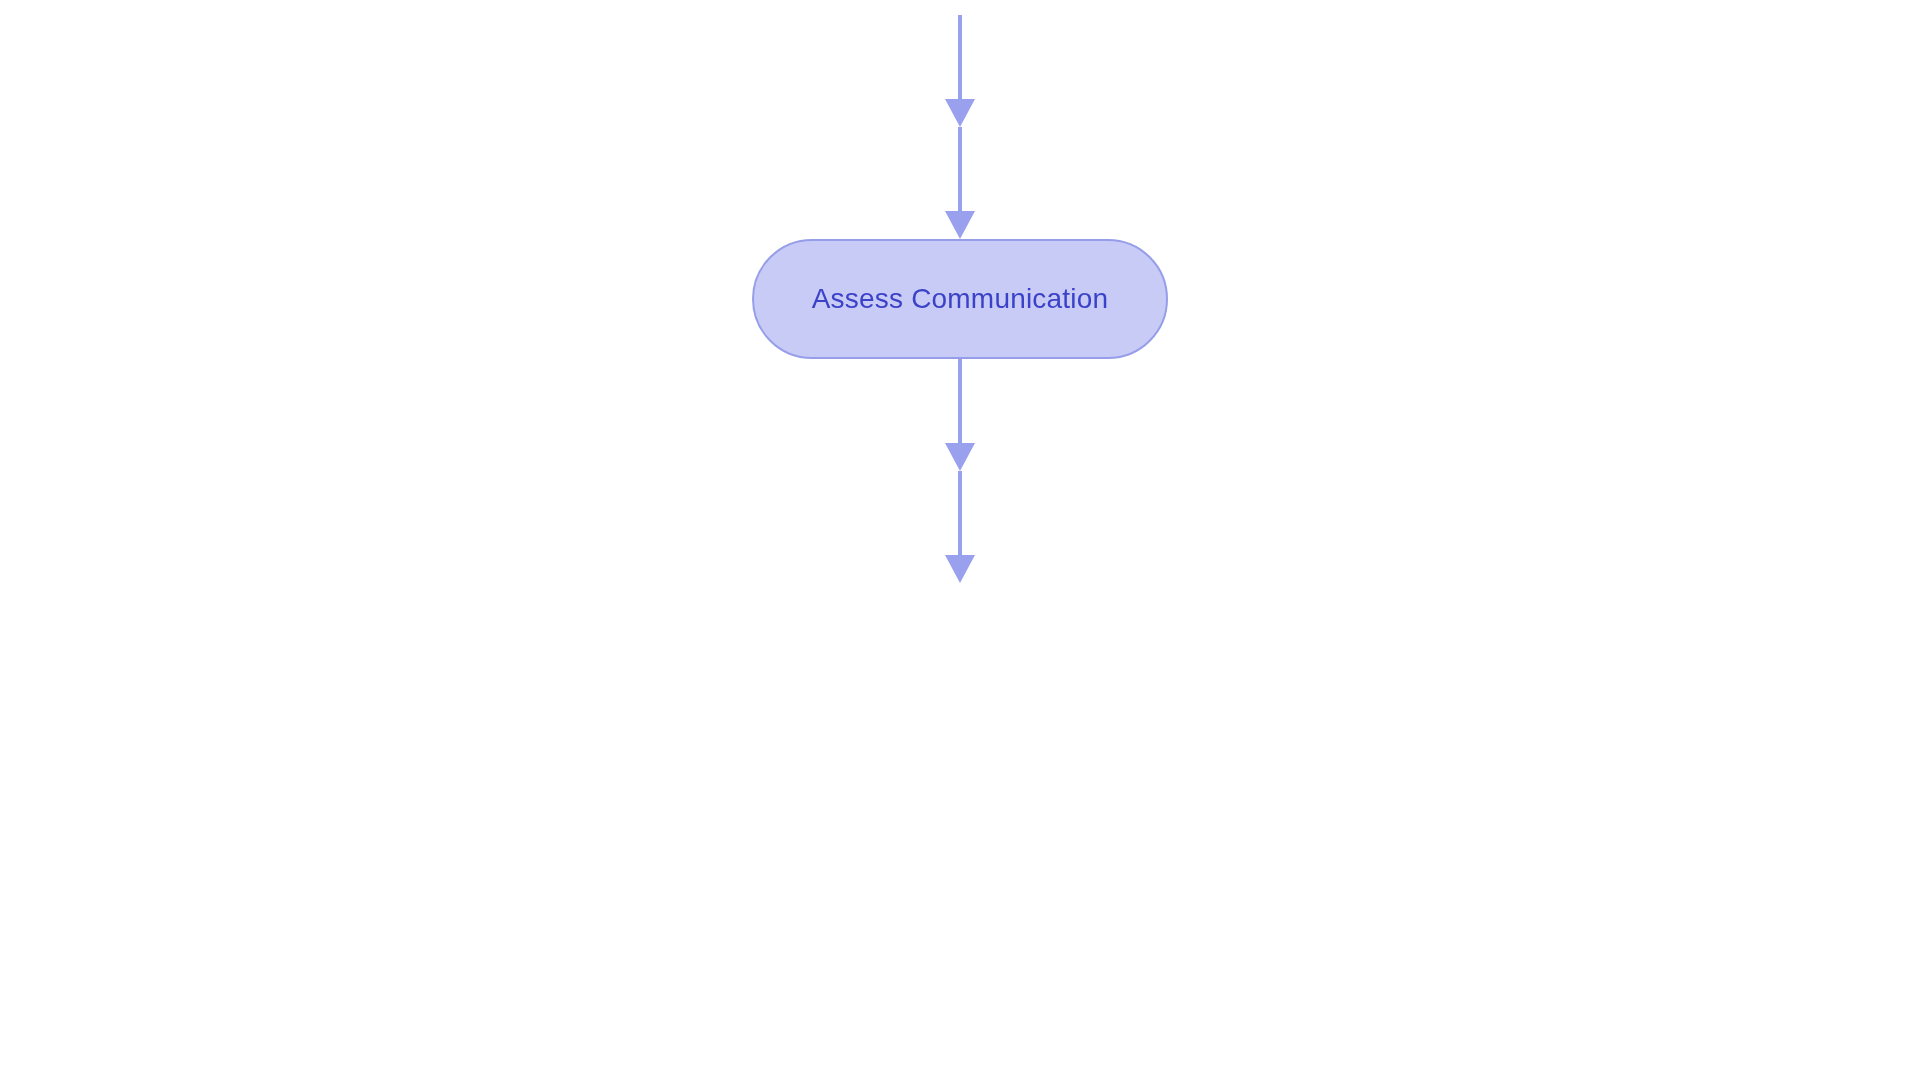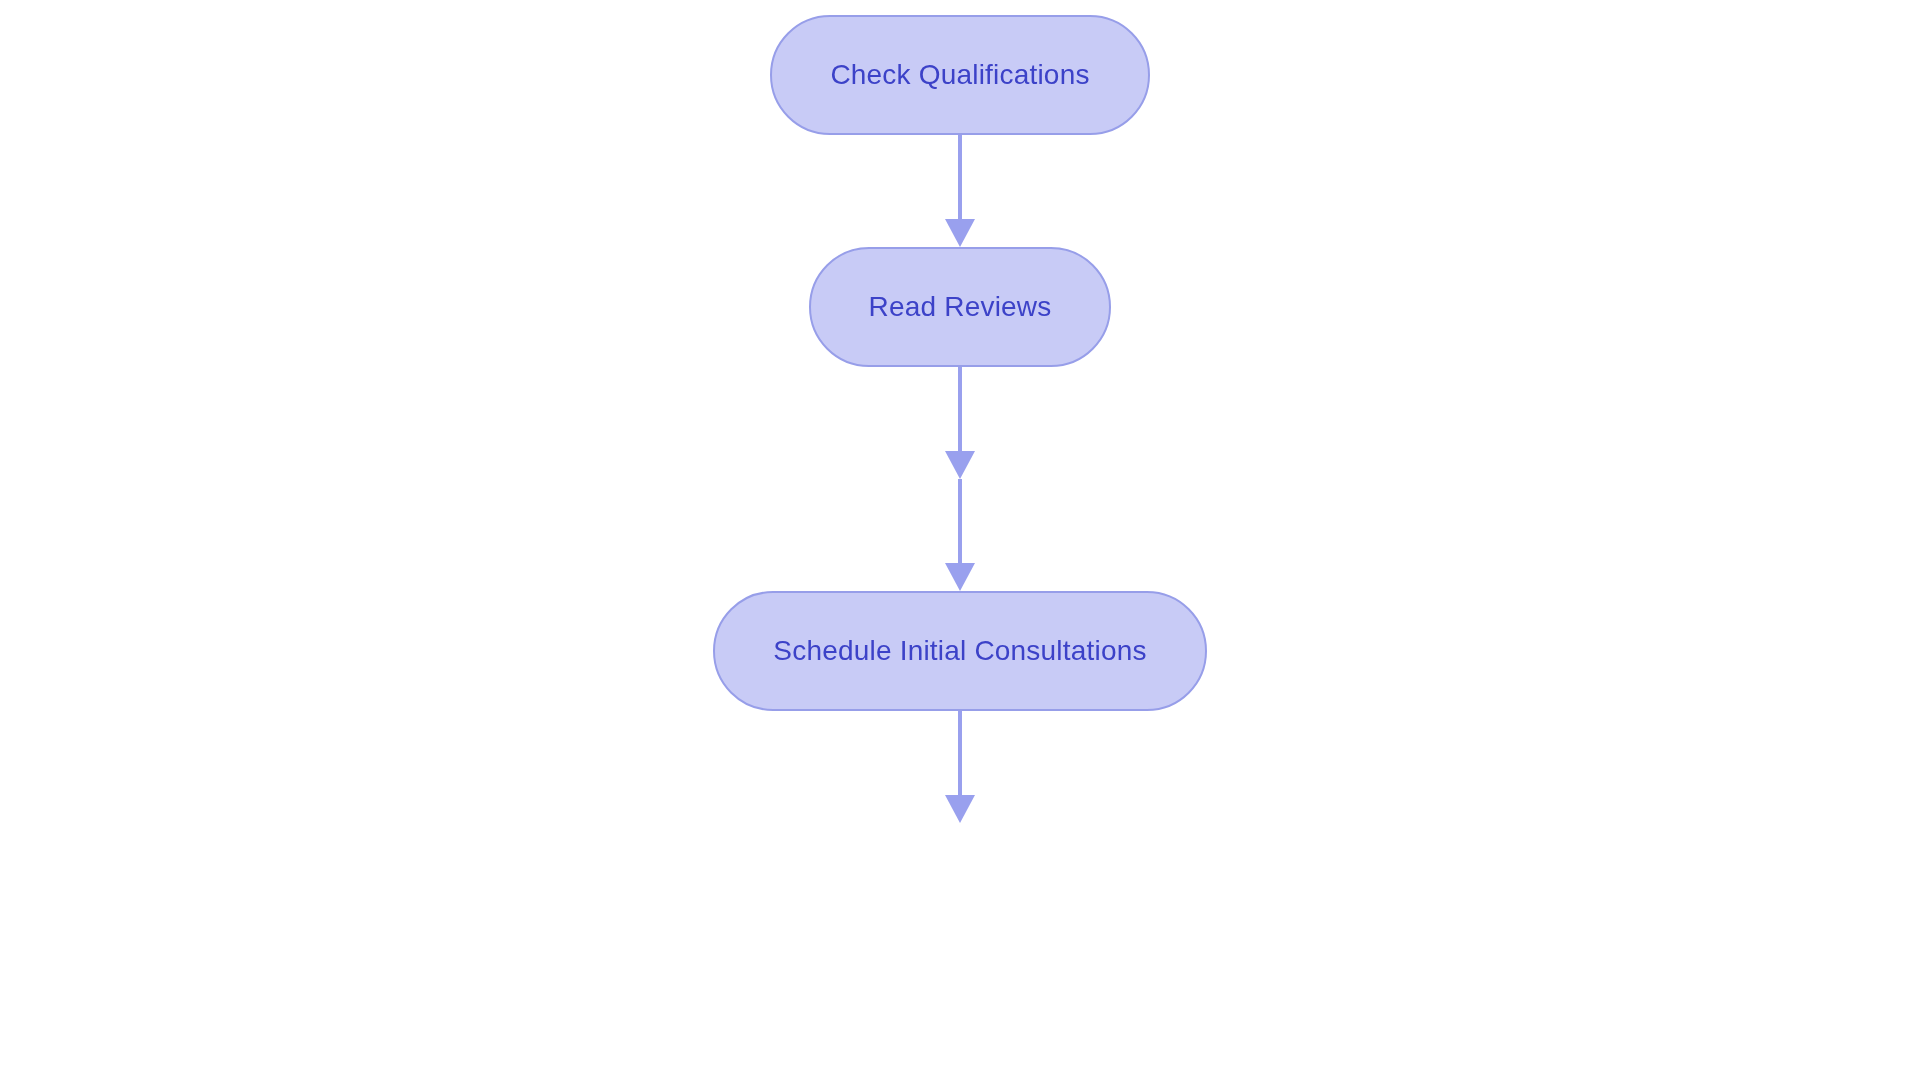--- a/index.html
+++ b/index.html
@@ -56,47 +56,41 @@
     border-left: 15px solid transparent;
     border-right: 15px solid transparent;
     border-top: 28px solid var(--arrow, #99a0ee);
   }
 </style>
 </head>
 <body>
 
 <div class="canvas">
 
-  <div class="node">
-    <span class="node-label">Check Qualifications</span>
+
+  <div class="connector">
+    <div class="connector-line"></div>
+    <div class="connector-head"></div>
   </div>
+
 
   <div class="connector">
     <div class="connector-line"></div>
     <div class="connector-head"></div>
   </div>
 
   <div class="node">
-    <span class="node-label">Read Reviews</span>
+    <span class="node-label">Assess Communication</span>
   </div>
 
   <div class="connector">
     <div class="connector-line"></div>
     <div class="connector-head"></div>
   </div>
 
 
   <div class="connector">
     <div class="connector-line"></div>
     <div class="connector-head"></div>
   </div>
 
-  <div class="node">
-    <span class="node-label">Schedule Initial Consultations</span>
-  </div>
-
-  <div class="connector">
-    <div class="connector-line"></div>
-    <div class="connector-head"></div>
-  </div>
-
 
 </div>
 
 </body></html>

